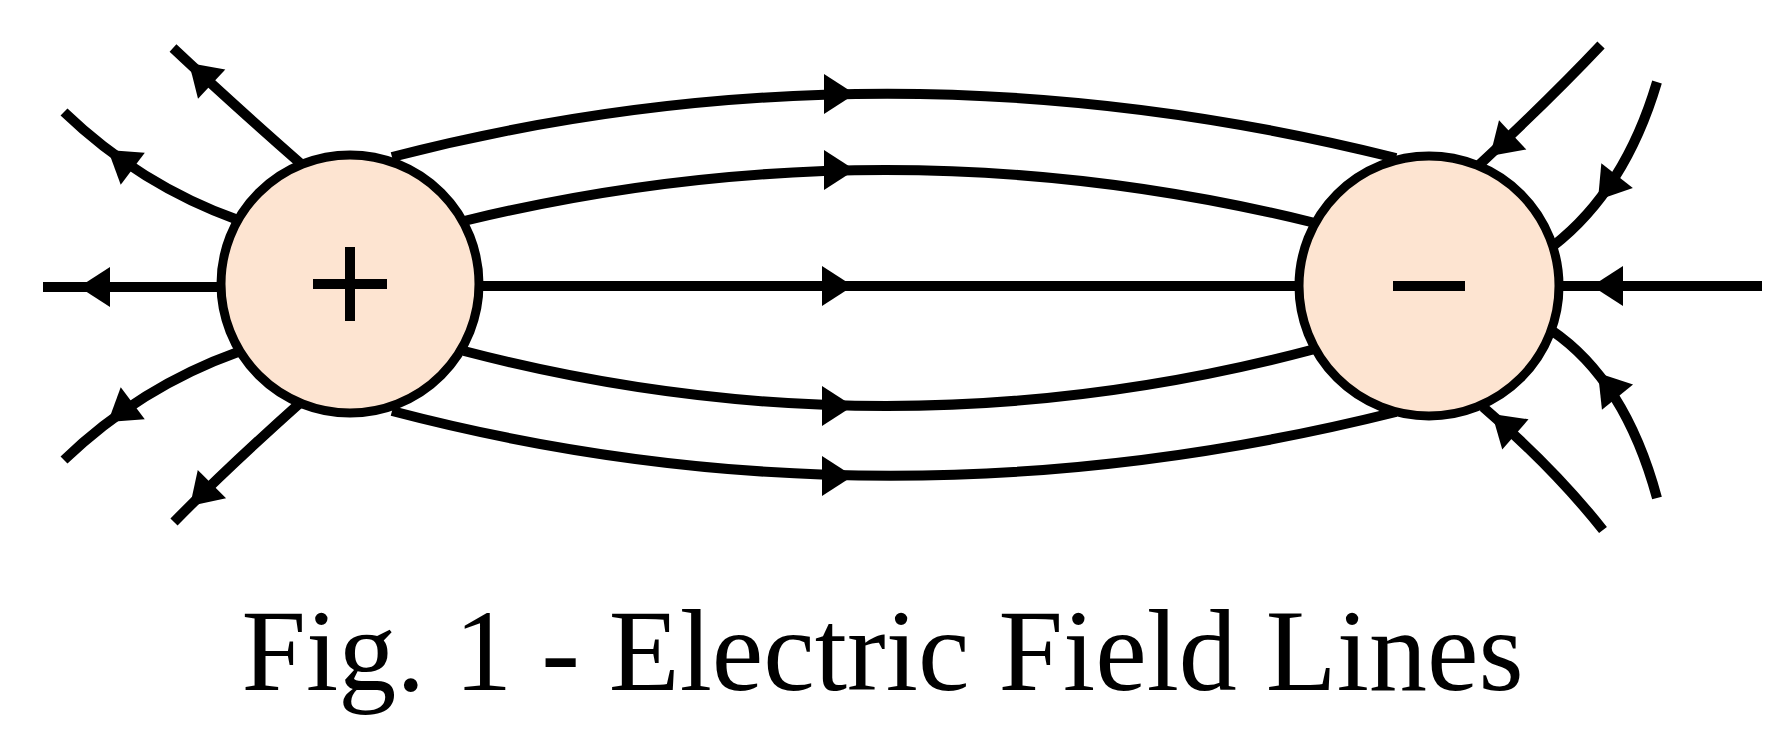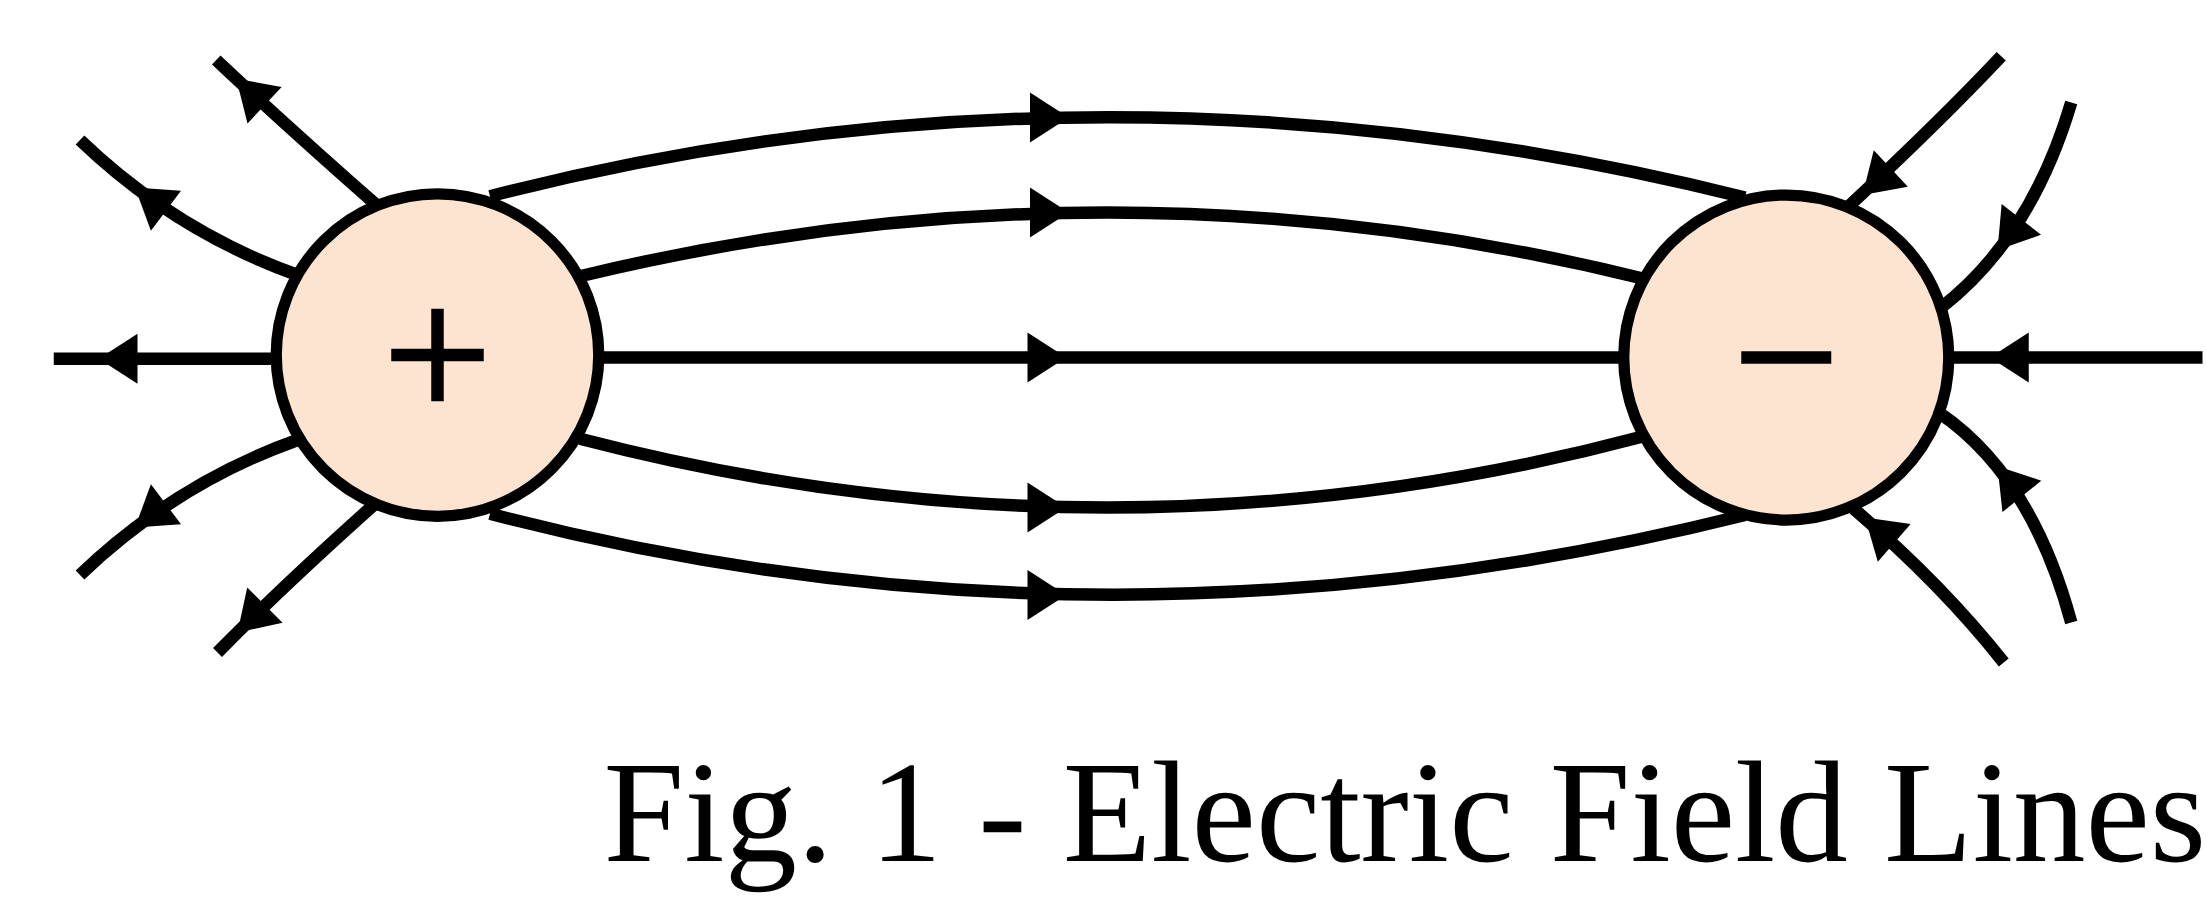--- a/index.html
+++ b/index.html
@@ -21,21 +21,21 @@
     top: 0;
     width: 1765px;
     height: 733px;
     display: block;
   }
   .caption {
     position: absolute;
     top: 593px;
     left: 0;
     width: 100%;
-    text-align: right;
+    text-align: center;
     font-size: 116px;
     line-height: 1;
     color: #000000;
     white-space: nowrap;
     user-select: none;
     font-family: Liberation Serif, serif;
   }
 </style>
 </head>
 <body>

